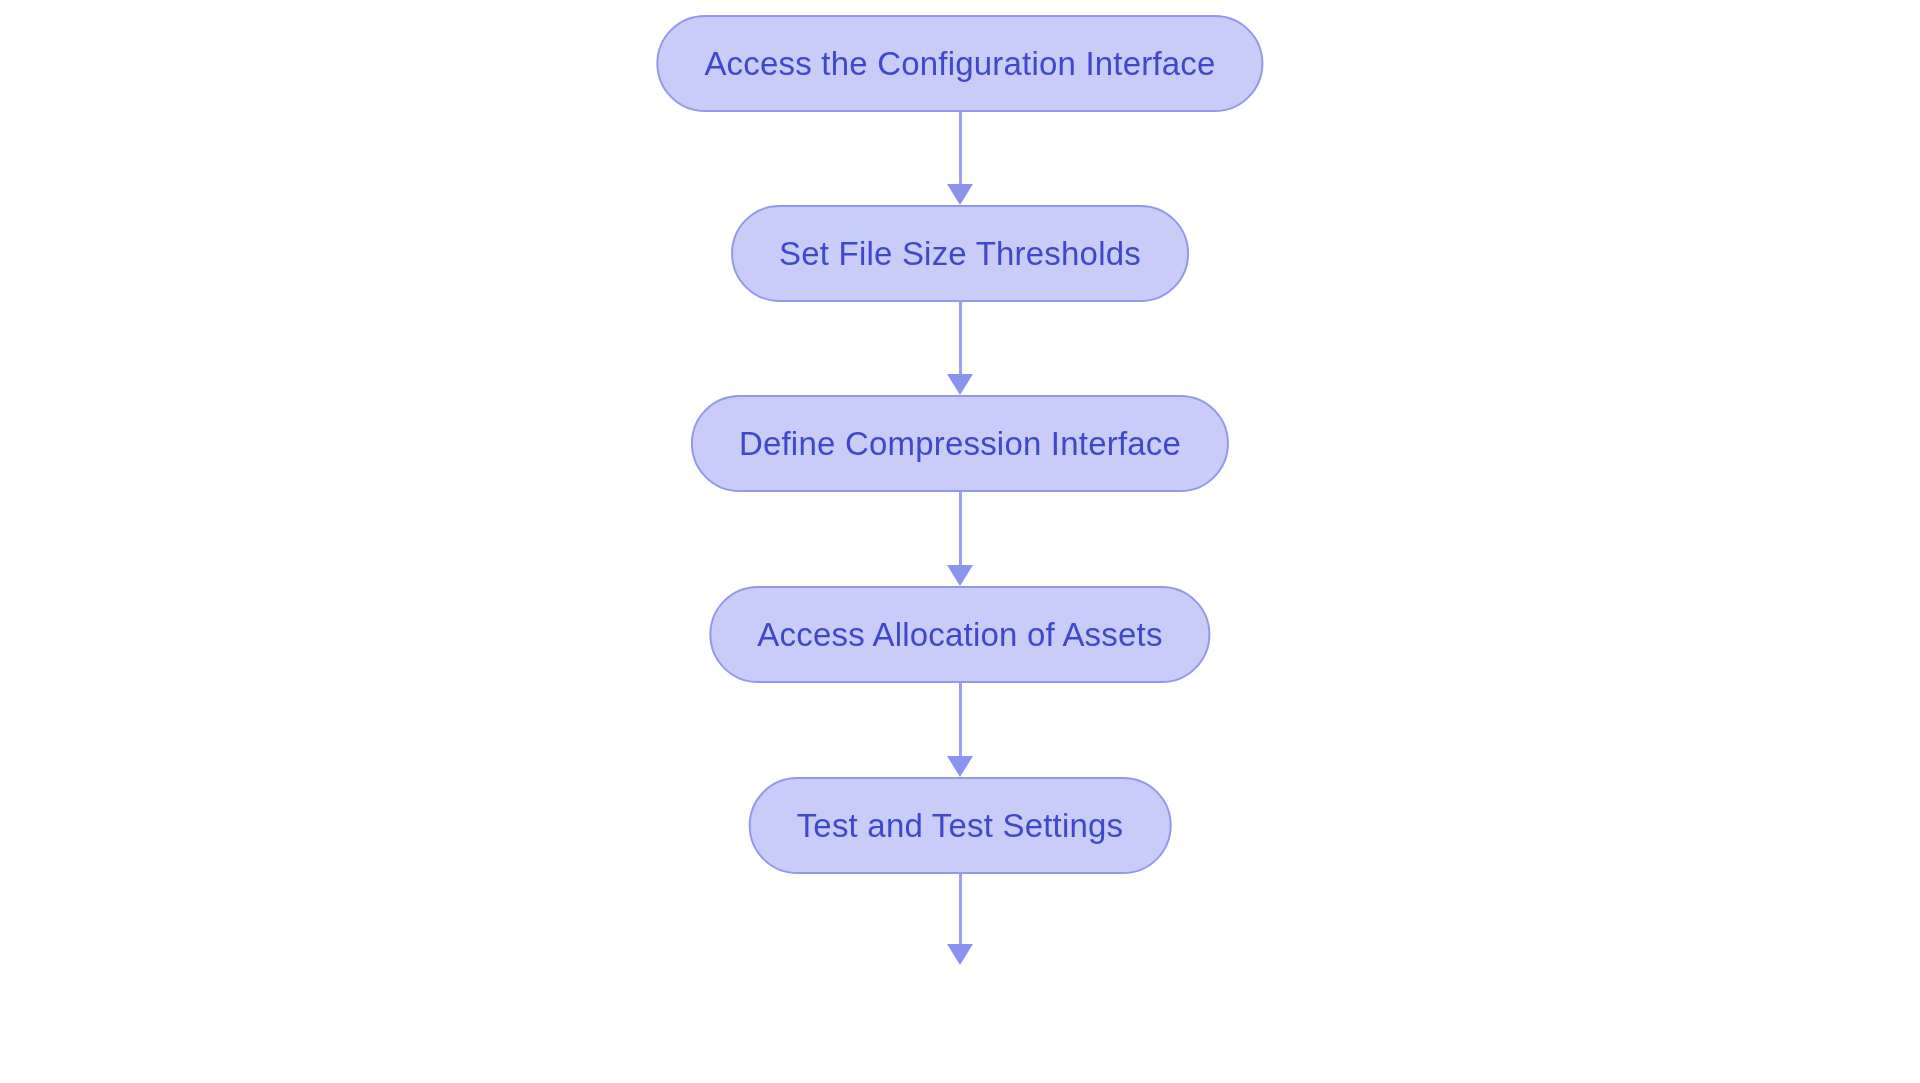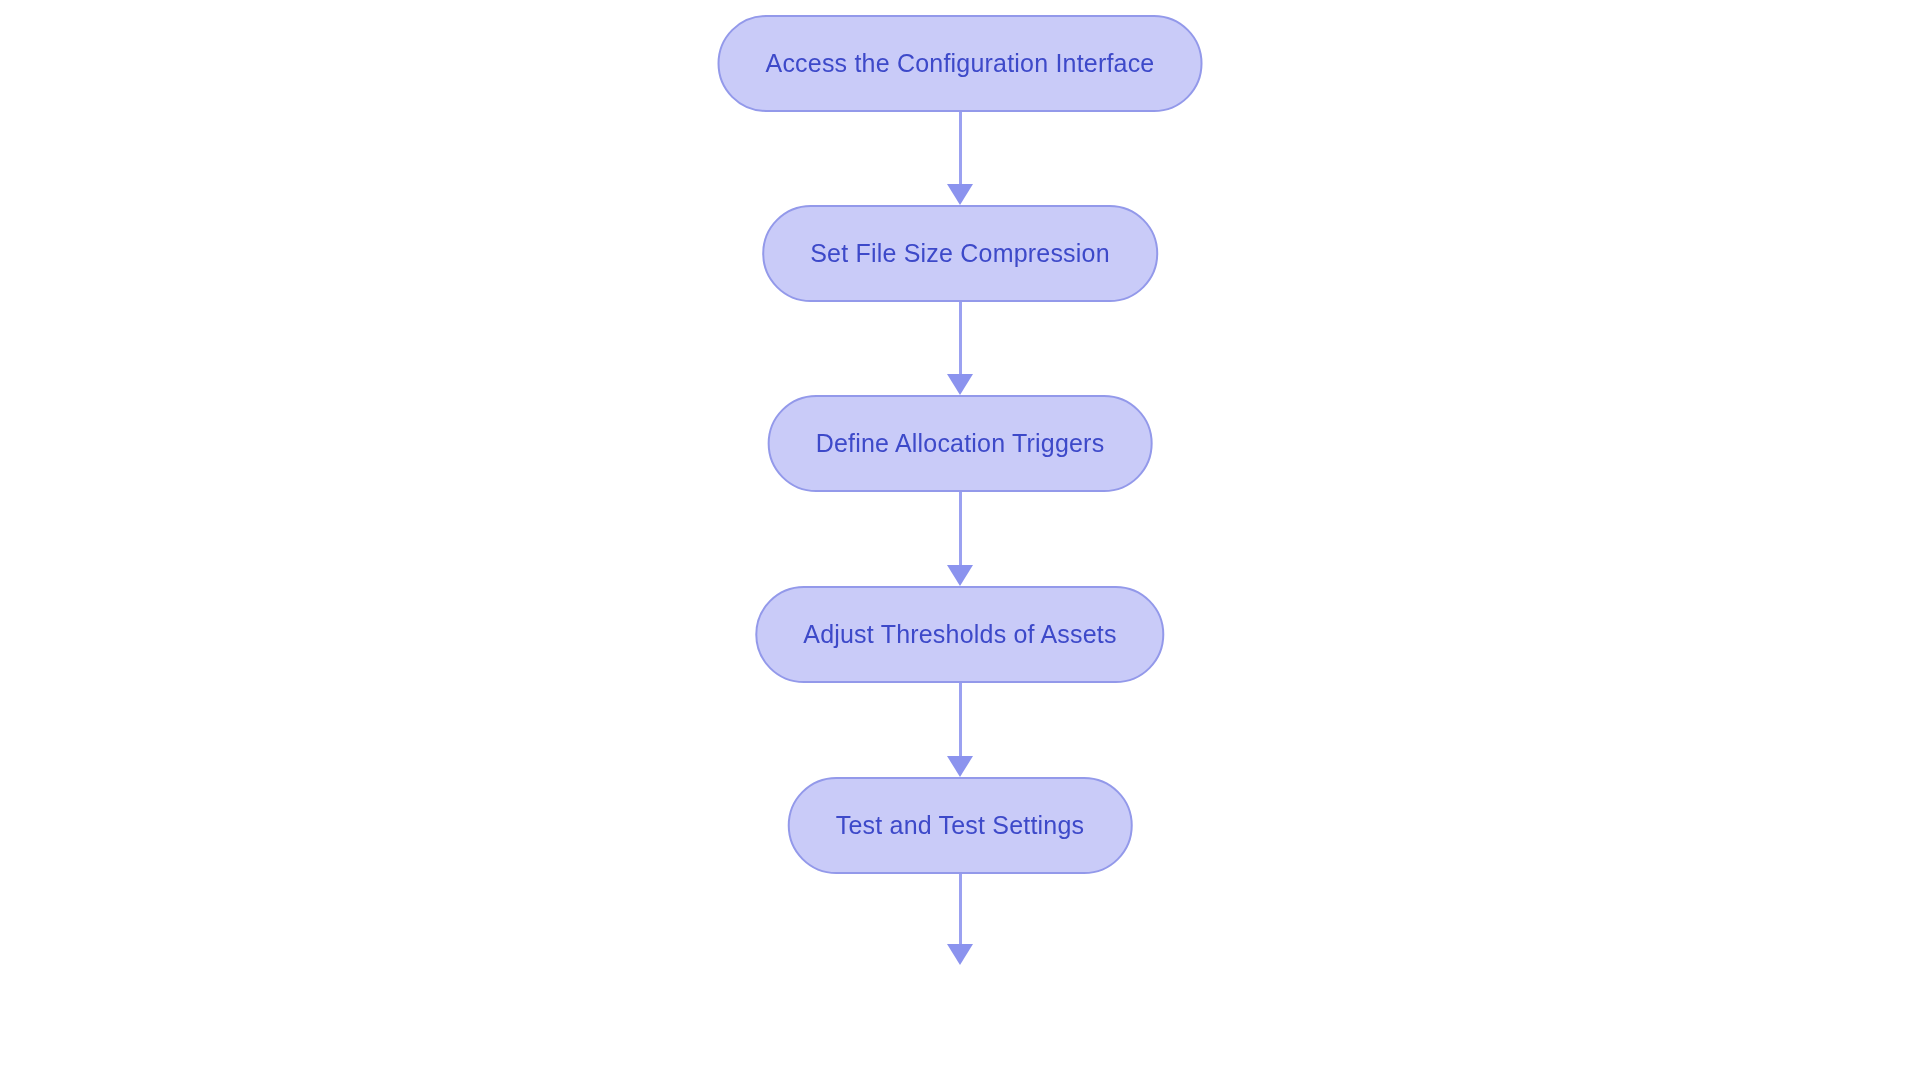--- a/index.html
+++ b/index.html
@@ -22,21 +22,21 @@
     display: flex;
     align-items: center;
     justify-content: flex-start;
     box-sizing: border-box;
     height: 97px;
     padding: 0 46px;
     background: var(--node-fill, #c9cbf8);
     border: 2px solid var(--node-border, #9399ea);
     border-radius: 49px;
     color: var(--node-text, #3d49c9);
-    font-size: 25px;
+    font-size: 33px;
     letter-spacing: 0.2px;
     white-space: nowrap;
   }
   .node.circle {
     width: 119px;
     height: 98px;
     padding: 0;
     border-radius: 50%;
   }
   .n1 { top: 15px; }
@@ -80,39 +80,39 @@
   <div class="node n1">
     <span>Access the Configuration Interface</span>
   </div>
 
   <div class="arrow a1">
     <div class="shaft"></div>
     <div class="head"></div>
   </div>
 
   <div class="node n2">
-    <span>Set File Size Compression</span>
+    <span>Set File Size Thresholds</span>
   </div>
 
   <div class="arrow a2">
     <div class="shaft"></div>
     <div class="head"></div>
   </div>
 
   <div class="node n3">
-    <span>Define Allocation Triggers</span>
+    <span>Define Compression Interface</span>
   </div>
 
   <div class="arrow a3">
     <div class="shaft"></div>
     <div class="head"></div>
   </div>
 
   <div class="node n4">
-    <span>Adjust Thresholds of Assets</span>
+    <span>Access Allocation of Assets</span>
   </div>
 
   <div class="arrow a4">
     <div class="shaft"></div>
     <div class="head"></div>
   </div>
 
   <div class="node n5">
     <span>Test and Test Settings</span>
   </div>

